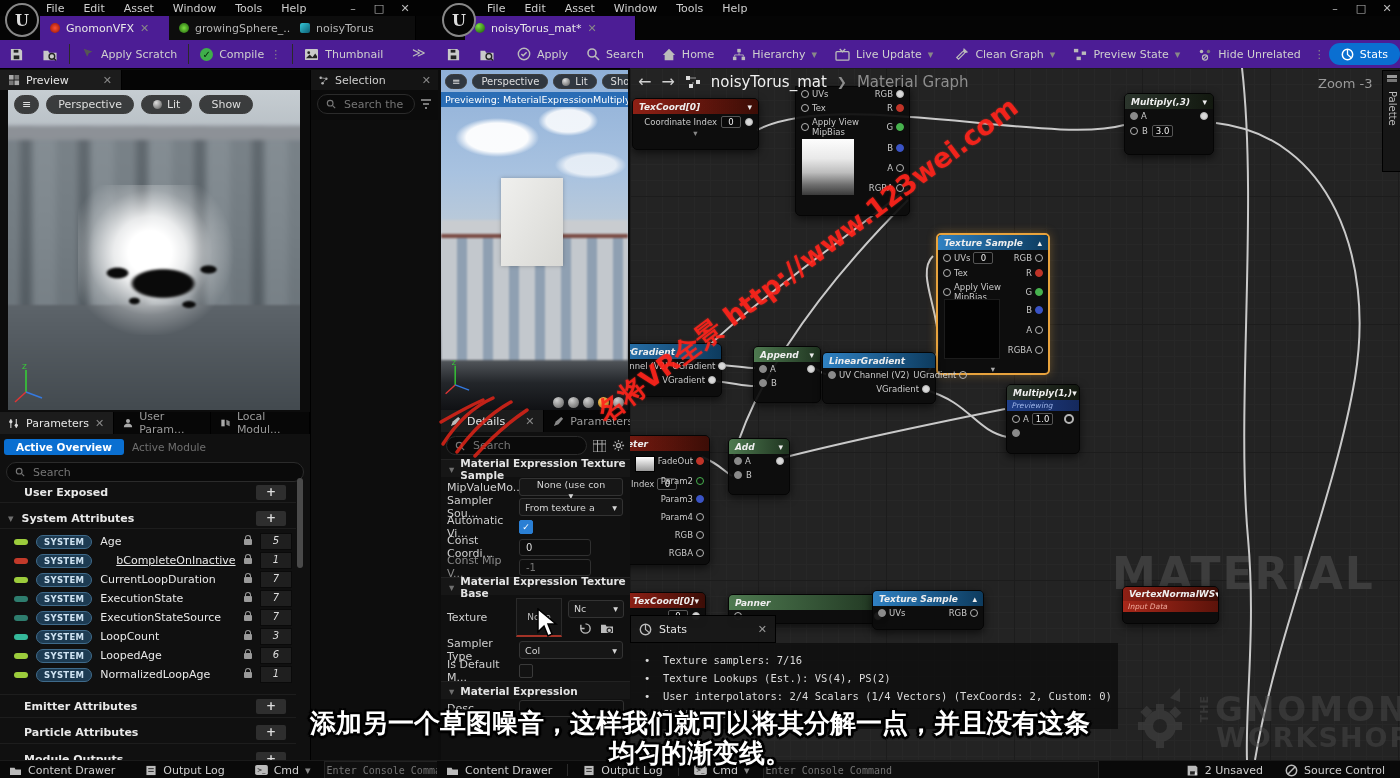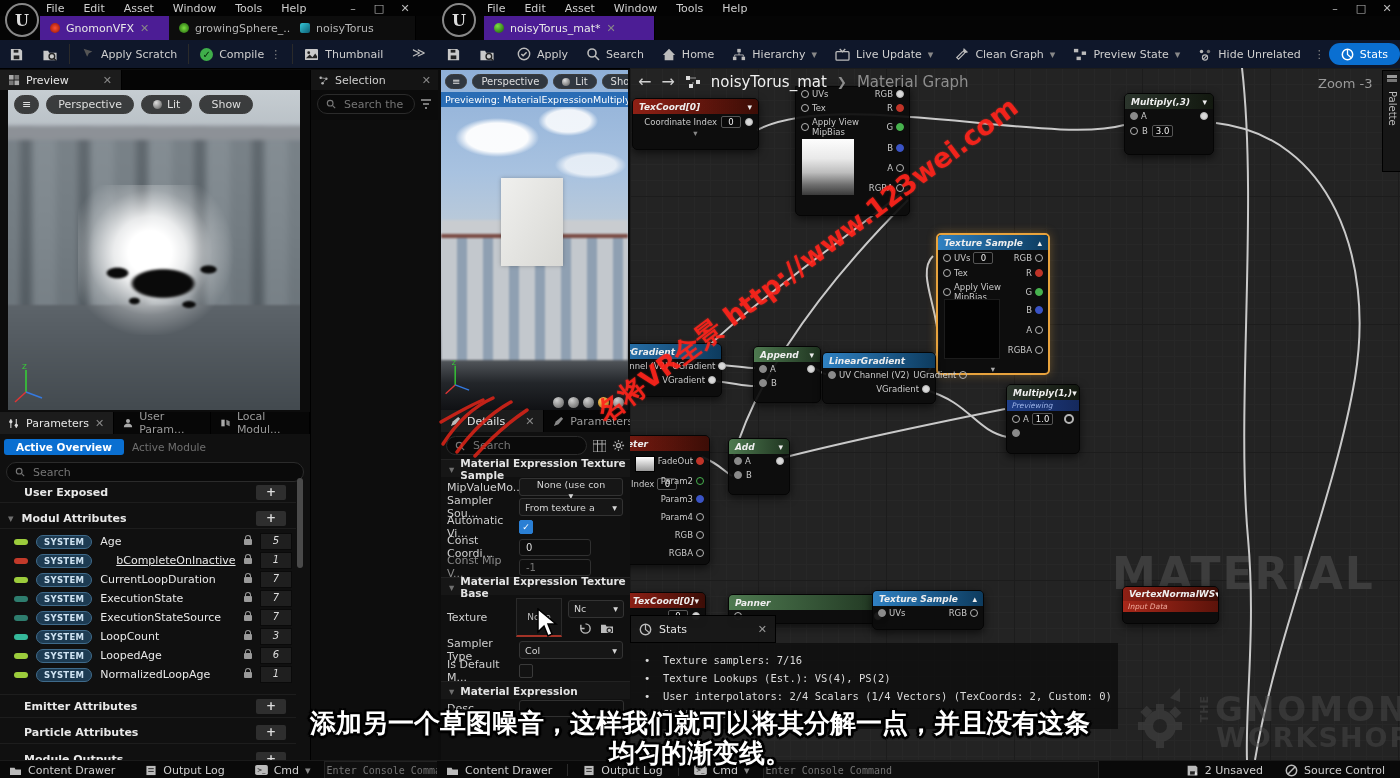--- a/index.html
+++ b/index.html
@@ -11,21 +11,21 @@
   .white{color:#e8e8e8;}
   .bold{font-weight:bold;}
   .mono{font-family:"DejaVu Sans Mono","Liberation Mono",monospace;}
   
   .titlebar{background:#030303;height:16px;font-size:11px;color:#c9c9c9;}
   .menu-item{margin-right:19px;cursor:default;}
   .winbtn{width:26px;text-align:center;color:#bbb;font-size:11px;}
   .tabbar{background:#050505;height:24px;}
   .tab{display:flex;align-items:center;gap:6px;height:24px;padding:0 10px;background:#0d0d0d;border-right:1px solid #000;font-size:11px;color:#b5b5b5;}
   .tab.active{background:#4c1d95;color:#e8e8e8;}
-  .toolbar{background:#0f172a;height:28px;border-bottom:1px solid #000;}
+  .toolbar{background:#4c1d95;height:28px;border-bottom:1px solid #000;}
   .tbtn{display:flex;align-items:center;gap:6px;padding:0 9px;height:28px;color:#cfcfcf;font-size:11px;white-space:nowrap;}
   .tsep{width:1px;height:20px;background:#2a2a2a;margin:0 2px;}
   .bluebtn{background:#0a6fd1;border-radius:12px;color:#fff;display:flex;align-items:center;gap:6px;padding:0 12px;height:22px;font-size:11px;}
   .panel-hdr{background:#0e0e0e;height:20px;display:flex;align-items:center;font-size:11px;}
   .ptab{display:flex;align-items:center;gap:6px;height:22px;padding:0 9px;background:#070707;color:#9a9a9a;font-size:11px;border-right:1px solid #000;}
   .ptab.active{background:#1c1c1c;color:#e6e6e6;}
   .searchbox{background:#0a0a0a;border:1px solid #2b2b2b;border-radius:10px;display:flex;align-items:center;gap:6px;padding:0 8px;color:#666;}
   .searchbox input{background:transparent;border:none;outline:none;color:#9a9a9a;font-size:11px;width:100%;font-family:inherit;}
   .pill{background:rgba(20,20,20,.78);border:1px solid #3c3c3c;border-radius:11px;padding:2px 11px;color:#dedede;font-size:11px;display:flex;align-items:center;gap:5px;}
   .plus{width:30px;height:15px;background:#2e2e2e;border-radius:2px;color:#ddd;text-align:center;line-height:14px;font-weight:bold;font-size:12px;}
@@ -256,21 +256,21 @@
       </div>
     </div>
 
     <div class="abs" style="left:0;top:66px;width:296px;height:282px;overflow:hidden;">
       <div class="abs row" style="left:0;top:4px;width:296px;height:20px;border-bottom:1px solid #1d1d1d;">
         <span class="white bold" style="margin-left:24px;">User Exposed</span>
         <span class="plus" style="margin-left:auto;margin-right:10px;">+</span>
       </div>
       <div class="abs row" style="left:0;top:30px;width:296px;height:20px;border-bottom:1px solid #1d1d1d;">
         <span class="dim" style="margin-left:8px;">▾</span>
-        <span class="white bold" style="margin-left:8px;">Modul Attributes</span>
+        <span class="white bold" style="margin-left:8px;">System Attributes</span>
         <span class="plus" style="margin-left:auto;margin-right:10px;">+</span>
       </div>
 
       <div class="abs row" style="left:0;top:54px;width:296px;height:19px;">
         <span class="dash" style="margin-left: 14px; background: rgb(156, 204, 60);"></span>
         <span class="badge" style="margin-left:8px;">SYSTEM</span>
         <span class="white" style="margin-left:8px;">Age</span>
         <span class="lock" style="margin-left:auto;margin-right:8px;"></span>
         <span class="valbox" style="position:static;margin-right:4px;">5</span>
       </div>
@@ -377,21 +377,21 @@
     <span class="menu-item">Asset</span>
     <span class="menu-item">Window</span>
     <span class="menu-item">Tools</span>
     <span class="menu-item">Help</span>
   </div>
   <div class="abs row" style="left:1322px;top:0;height:16px;">
     <span class="winbtn">–</span>
     <span class="winbtn">□</span>
     <span class="winbtn">✕</span>
   </div>
-  <div class="abs tab active" style="left:484px;top:16px;width:150px;">
+  <div class="abs tab active" style="left:465px;top:16px;width:150px;">
     <span class="ico" style="width:10px;height:10px;border-radius:50%;background:radial-gradient(circle at 35% 30%,#7be040,#14500a);"></span>
     <span>noisyTorus_mat*</span>
     <span style="color:#888;">✕</span>
   </div>
 
   <div class="abs toolbar row" style="left:437px;top:40px;width:963px;">
     <div class="tbtn">
       <svg class="ico" width="15" height="15" viewBox="0 0 16 16">
           <path d="M2 2h10l2 2v10H2z" fill="#c9c9c9"></path>
           <rect x="5" y="9" width="6" height="4" fill="#222"></rect>

